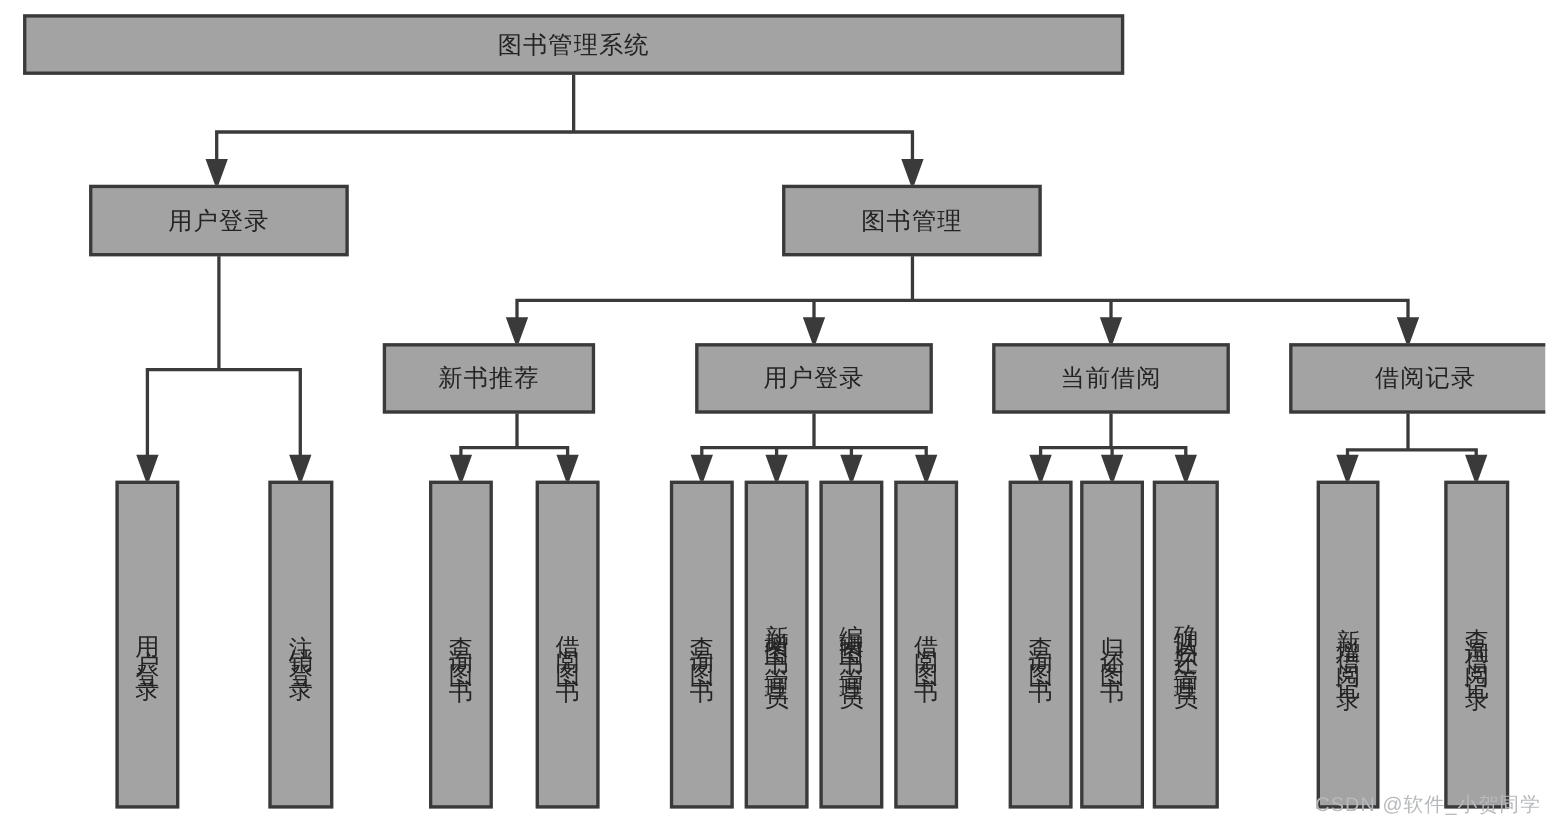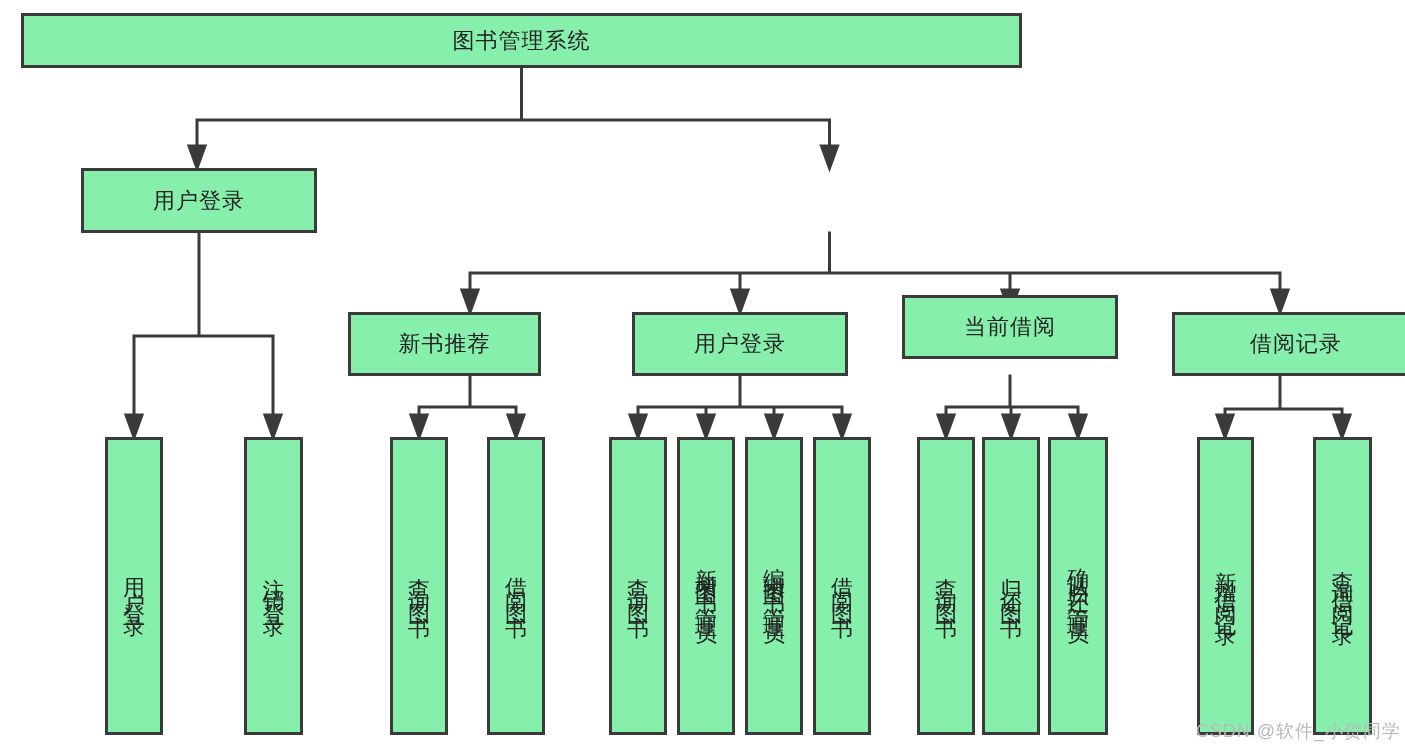--- a/index.html
+++ b/index.html
@@ -6,21 +6,21 @@
   #canvas{
     position:relative;
     width:1405px;height:747px;
     background:#ffffff;
     font-family:"Liberation Sans","DejaVu Sans",sans-serif;
     overflow:hidden;
   }
   #connectors{position:absolute;left:0;top:0;}
   .node{
     position:absolute;
-    background:#86efac;
+    background:#a3a3a3;
     border:3px solid #3a3a3a;
     box-sizing:border-box;
     display:flex;align-items:center;justify-content:center;
     color:#232323;
   }
   .h-label{font-size:22px;letter-spacing:1px;white-space:nowrap;}
   .leaf .v-label{
     writing-mode:vertical-rl;
     text-orientation:mixed;
     font-size:22px;
@@ -97,28 +97,31 @@
     </g>
   </svg>
 
   <div class="node" style="left:21px;top:13px;width:1001px;height:55px;">
     <span class="h-label">图书管理系统</span>
   </div>
 
   <div class="node" style="left:81px;top:168px;width:236px;height:65px;">
     <span class="h-label">用户登录</span>
   </div>
+  <div class="node" style="left:711px;top:168px;width:236px;height:65px;">
+    <span class="h-label">图书管理</span>
+  </div>
 
   <div class="node" style="left:348px;top:312px;width:193px;height:64px;">
     <span class="h-label">新书推荐</span>
   </div>
   <div class="node" style="left:632px;top:312px;width:216px;height:64px;">
     <span class="h-label">用户登录</span>
   </div>
-  <div class="node" style="left:902px;top:295px;width:216px;height:64px;">
+  <div class="node" style="left:902px;top:312px;width:216px;height:64px;">
     <span class="h-label">当前借阅</span>
   </div>
   <div class="node" style="left:1172px;top:312px;width:248px;height:64px;">
     <span class="h-label">借阅记录</span>
   </div>
 
   <div class="node leaf" style="left:105px;top:437px;width:58px;height:298px;">
     <span class="v-label">用户登录</span>
   </div>
   <div class="node leaf" style="left:244px;top:437px;width:59px;height:298px;">

